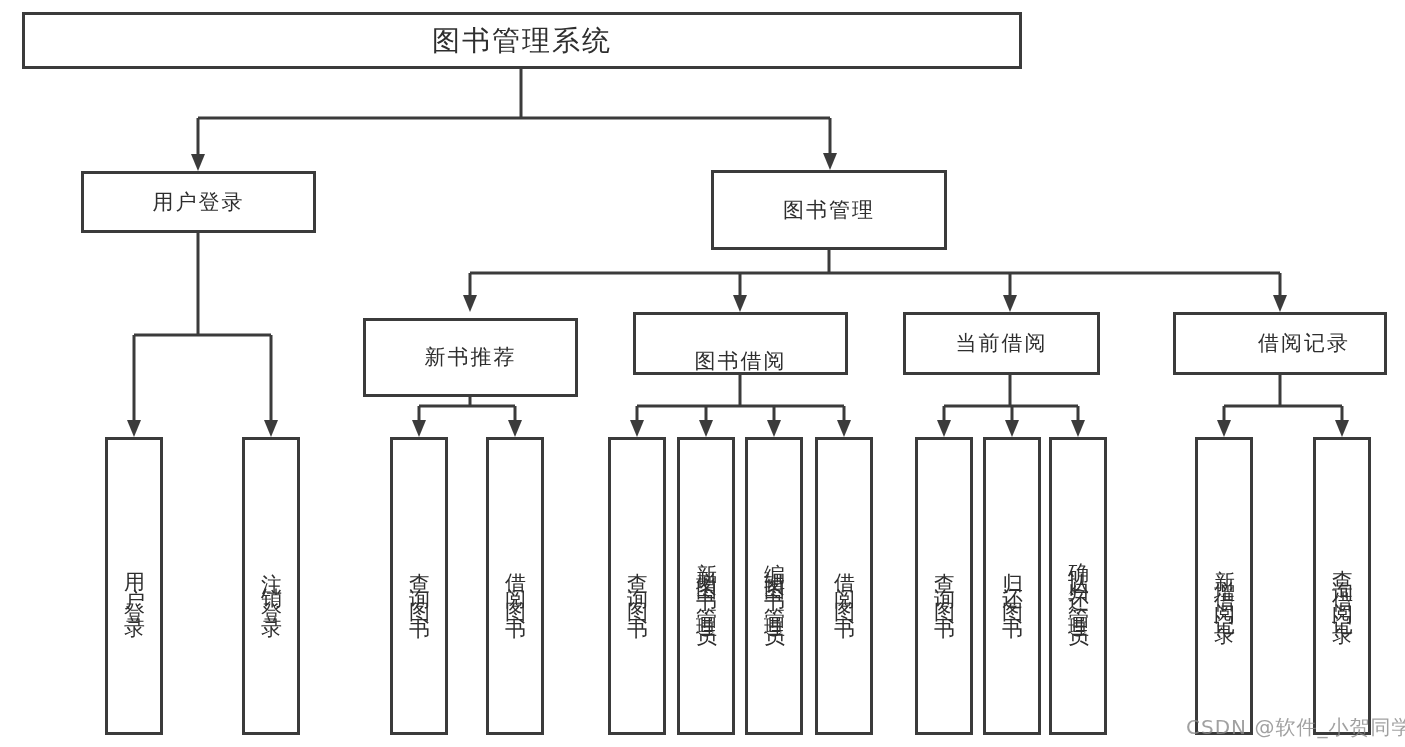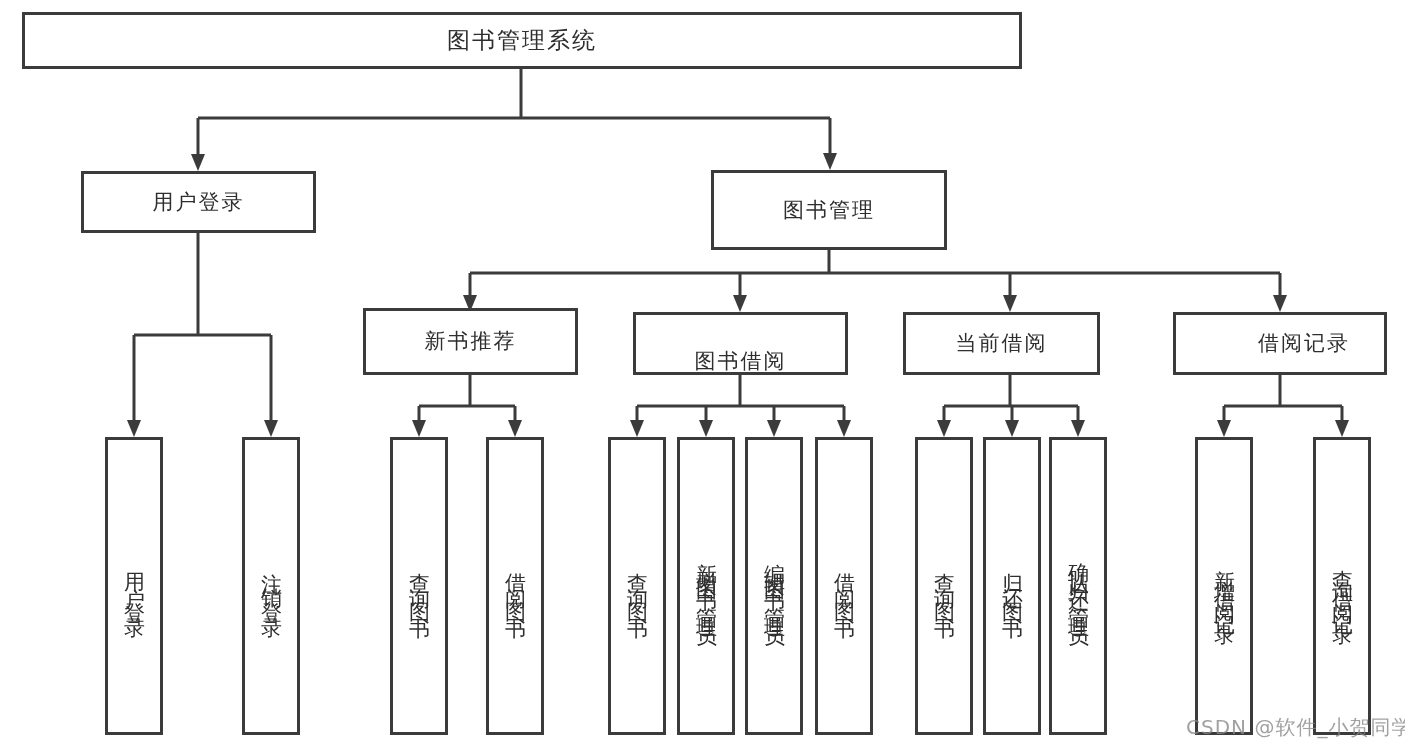--- a/index.html
+++ b/index.html
@@ -21,36 +21,36 @@
     justify-content:center;
     color:#2e2e2e;
     z-index:2;
   }
   .hlabel{
     font-size:21px;
     letter-spacing:2px;
     white-space:nowrap;
     line-height:1;
   }
-  .root-box .hlabel{font-size:23px;}
+  .root-box .hlabel{font-size:28px;}
   .vlabel{
     writing-mode:vertical-rl;
     text-orientation:mixed;
     font-size:21px;
     line-height:1;
     white-space:nowrap;
   }
   .v4 .vlabel{letter-spacing:15px;}
   .v6 .vlabel{letter-spacing:11px;}
   .v9 .vlabel{letter-spacing:9px;}
   
   .root-box{left:22px;top:12px;width:1000px;height:57px;}
   .n-user-login{left:81px;top:171px;width:235px;height:62px;}
   .n-book-mgmt{left:711px;top:170px;width:236px;height:80px;}
-  .n-new-book{left:363px;top:308px;width:215px;height:67px;}
+  .n-new-book{left:363px;top:318px;width:215px;height:79px;}
   .n-book-borrow{left:633px;top:312px;width:215px;height:63px;align-items:flex-end;}
   .n-current{left:903px;top:312px;width:197px;height:63px;}
   .n-record{left:1173px;top:312px;width:214px;height:63px;padding-left:48px;}
   .leaf{top:437px;width:58px;height:298px;}
   .l-user-login{left:105px;}
   .l-logout{left:242px;}
   .l-nb-query{left:390px;}
   .l-nb-borrow{left:486px;}
   .l-bb-query{left:608px;}
   .l-bb-add{left:677px;}

